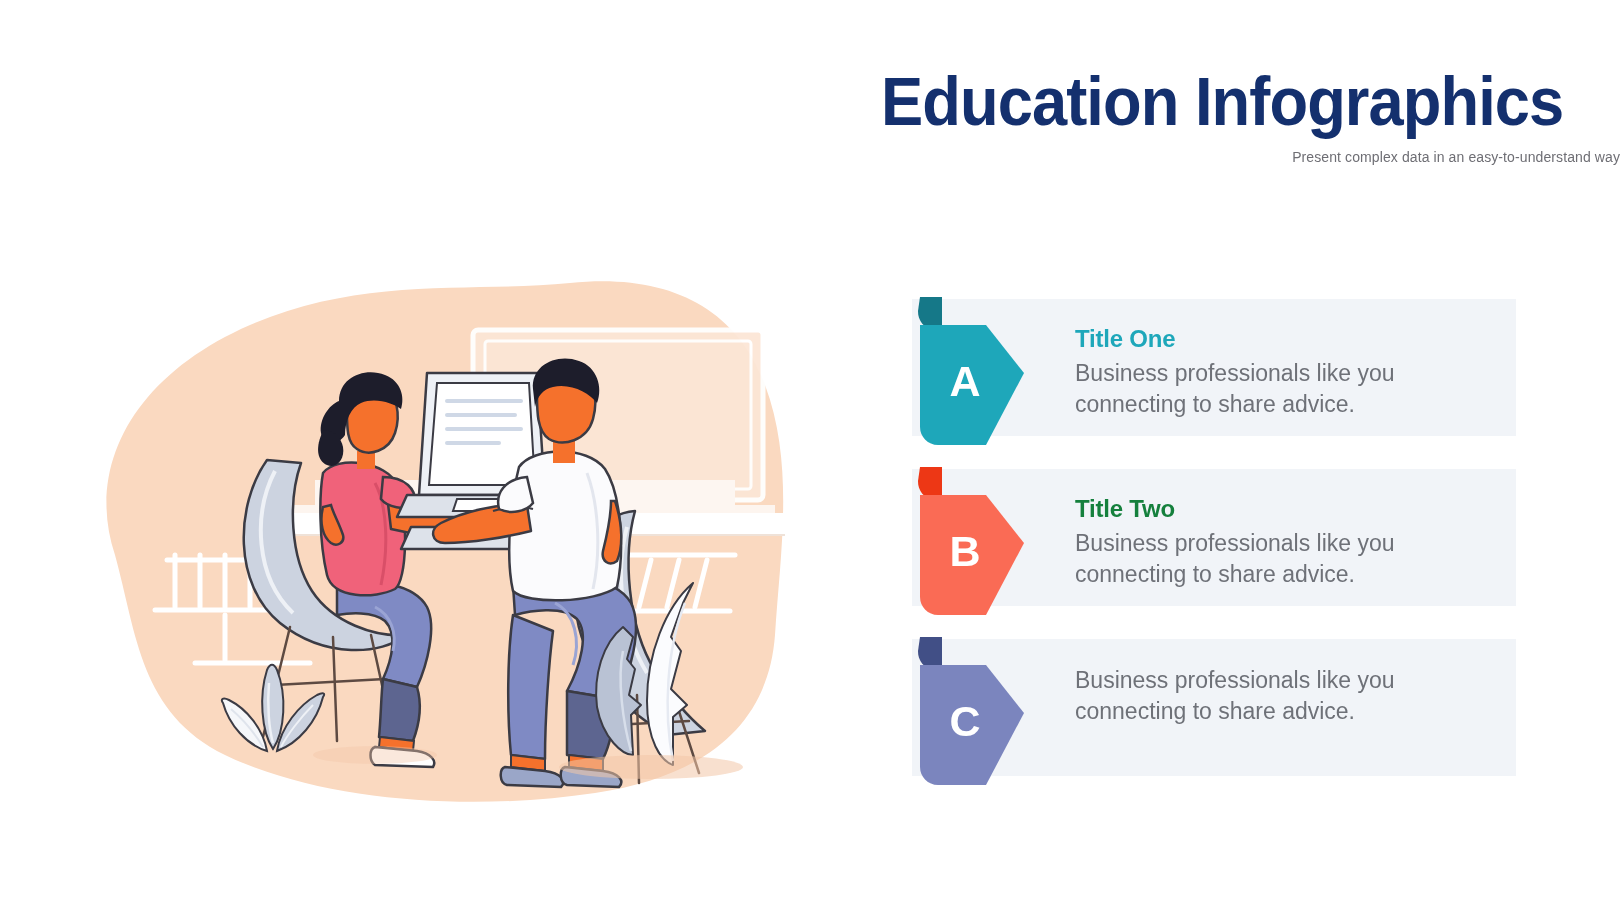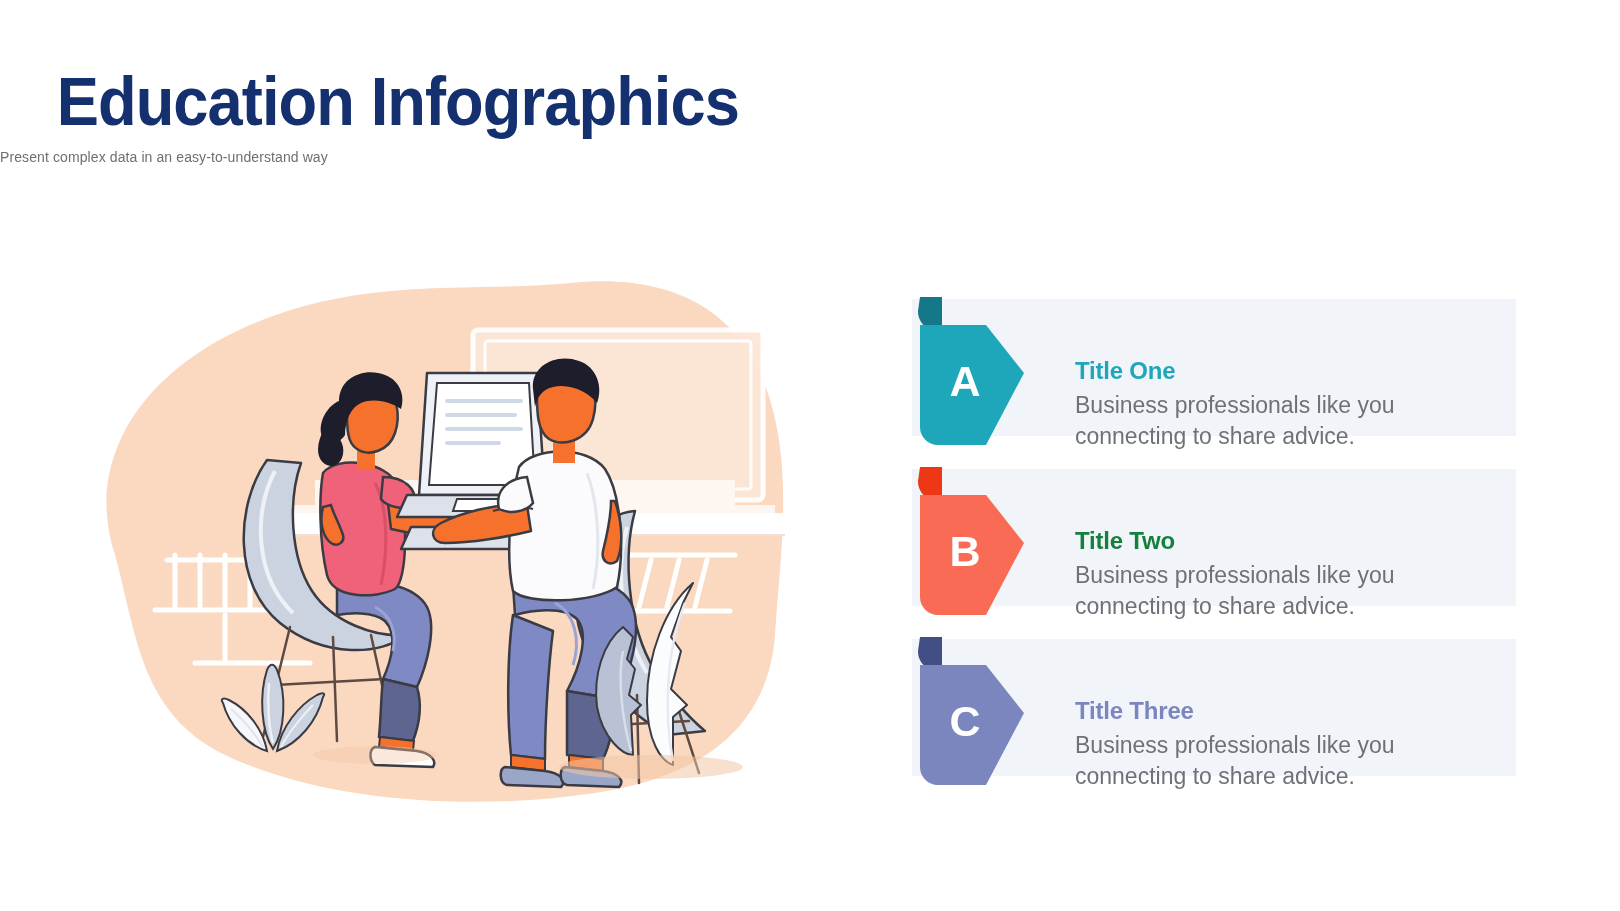--- a/index.html
+++ b/index.html
@@ -5,21 +5,21 @@
   * { margin:0; padding:0; box-sizing:border-box; }
   html, body { width:1620px; height:911px; }
   body {
     background:#ffffff;
     font-family:"Liberation Sans", sans-serif;
     overflow:hidden;
     position:relative;
   }
 
   
-  #header { position:absolute; left:0; top:0; width:1620px; text-align:left; }
+  #header { position:absolute; left:0; top:0; width:1620px; text-align:right; }
   #page-title {
     margin-top:66px;
     font-size:68px;
     font-weight:bold;
     letter-spacing:-1px;
     color:#14306e;
     font-family:"Liberation Sans", sans-serif;
     transform:scaleX(0.93);
     line-height:1.05;
   }
@@ -54,21 +54,20 @@
     color:#ffffff; font-size:43px; font-weight:bold;
     font-family:"Liberation Sans", sans-serif;
     padding-top:16px; padding-left:6px;
     pointer-events:none;
   }
   .card-text { position:absolute; left:163px; top:26px; width:420px; }
   .card-title {
     font-size:24px; font-weight:bold; letter-spacing:-0.2px;
     font-family:"Liberation Sans", sans-serif;
     margin-bottom:5px;
-    margin-top:32px;
   }
   .card-desc {
     font-size:23px; color:#6e7178; line-height:1.34;
     font-family:"Liberation Sans", sans-serif;
   }
 </style>
 </head>
 <body>
 
 <div id="header">
@@ -287,18 +286,17 @@
   <div class="card-row">
     <div class="card-panel"></div>
     <div class="badge-wrap">
       <svg viewBox="0 0 118 152" xmlns="http://www.w3.org/2000/svg">
         <path d="M 8 0 L 30 0 L 30 32 L 22 32 C 12 32, 6 24, 6 14 Z" fill="#414f86"></path>
         <path d="M 8 28 L 74 28 L 112 76 L 74 148 L 26 148 C 16 148, 8 140, 8 130 Z" fill="#7b85be"></path>
       </svg>
       <div class="badge-letter">C</div>
     </div>
     <div class="card-text">
-      <div class="card-title" style="color:#7b85be">Title Three</div>
       <div class="card-desc">Business professionals like you connecting to share advice.</div>
     </div>
   </div>
 
 </div>
 
 </body></html>

